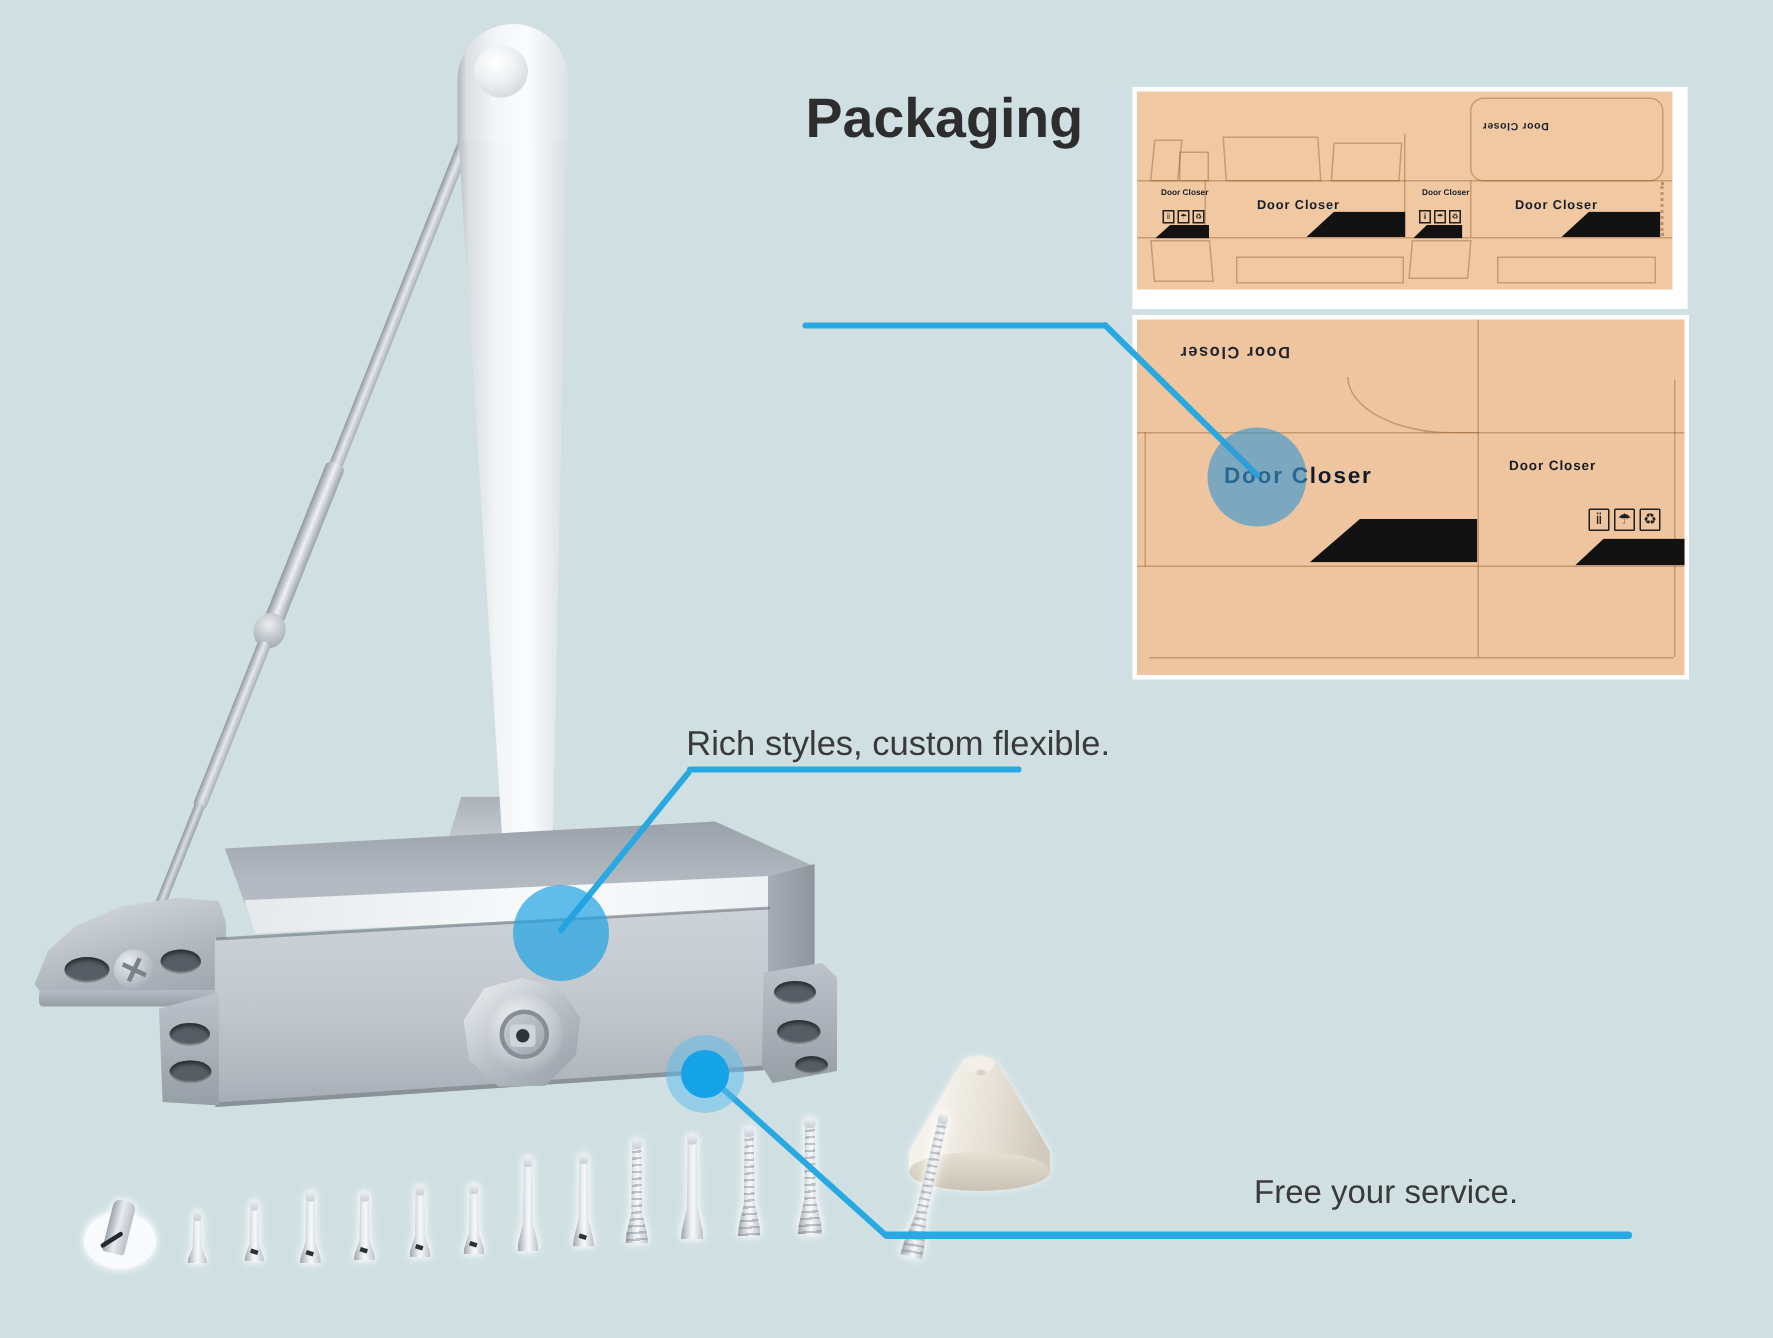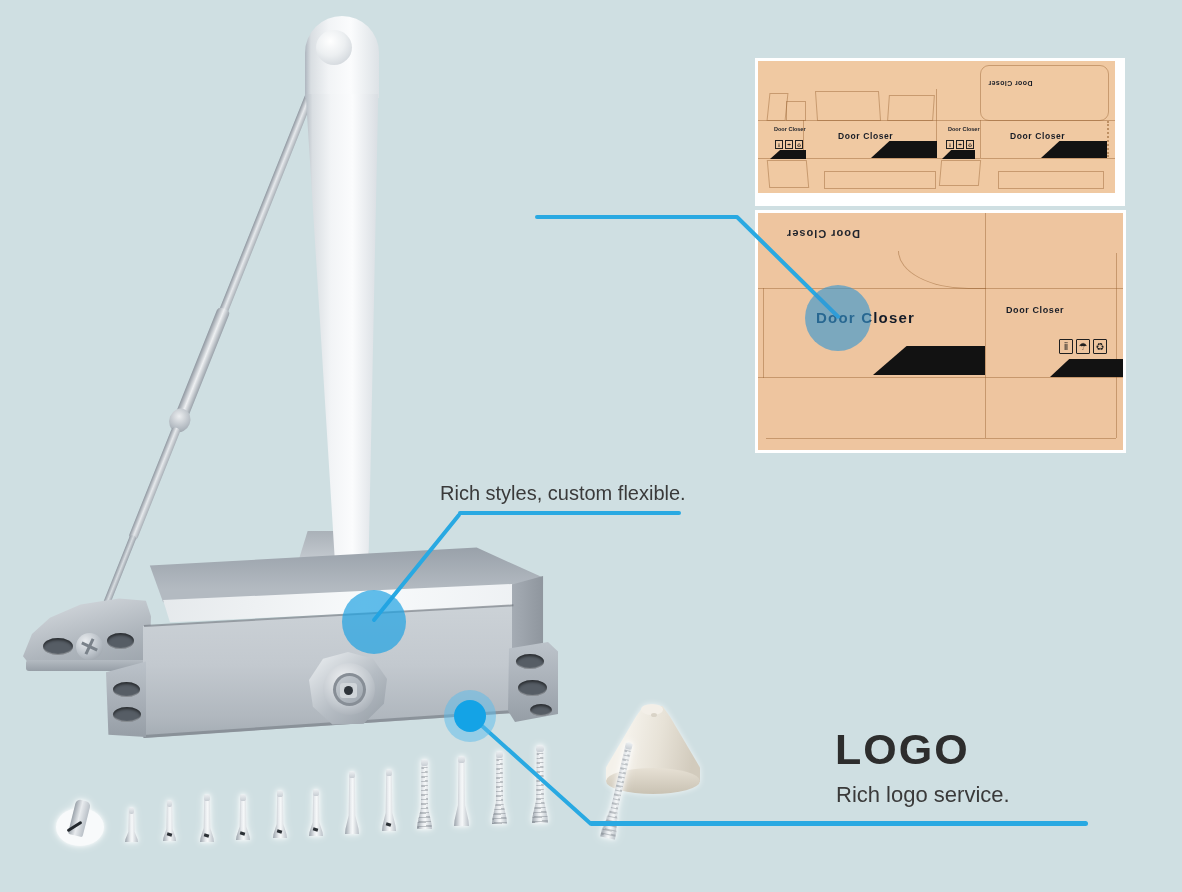--- a/index.html
+++ b/index.html
@@ -266,19 +266,19 @@
 
   <div class="bline" style="left:458px;top:511px;width:223px;height:4px;"></div>
   <div class="bline" style="left:372px;top:618px;width:139px;height:4px;transform:rotate(-51deg);transform-origin:2px 2px;"></div>
   <div class="bcircle" style="left:342px;top:590px;width:64px;height:64px;background:rgba(32,163,226,.7);"></div>
 
   <div class="bline" style="left:469px;top:714px;width:164px;height:4px;transform:rotate(42deg);transform-origin:2px 2px;"></div>
   <div class="bline" style="left:589px;top:821px;width:499px;height:5px;"></div>
   <div class="bcircle" style="left:444px;top:690px;width:52px;height:52px;background:rgba(90,188,235,.5);"></div>
   <div class="bcircle" style="left:454px;top:700px;width:32px;height:32px;background:#14a3e6;"></div>
 
-
-  <div class="sec-desc" style="left:440px;top:482px;width:300px;text-align:left;font-size:20px;">Rich styles, custom flexible.</div>
-
-  <div class="sec-title" style="left:835px;top:727px;font-size:43px;letter-spacing:2px;">LOGO</div>
-  <div class="sec-desc" style="left:836px;top:782px;font-size:22px;">Rich logo service.</div>
+  <div class="sec-title" style="left:537px;top:60px;font-size:37px;">Packaging</div>
+
+  <div class="sec-desc" style="left:440px;top:482px;width:300px;text-align:right;font-size:23px;">Rich styles, custom flexible.</div>
+
+  <div class="sec-desc" style="left:836px;top:782px;font-size:22px;">Free your service.</div>
 
 </div>
 
 </body></html>

